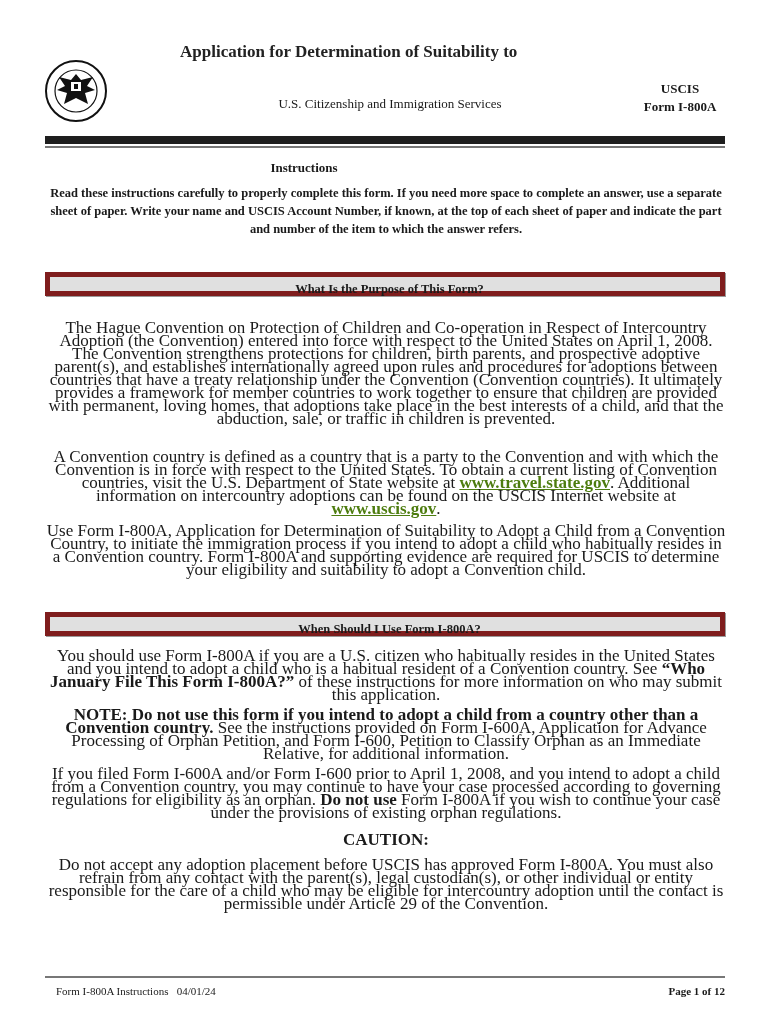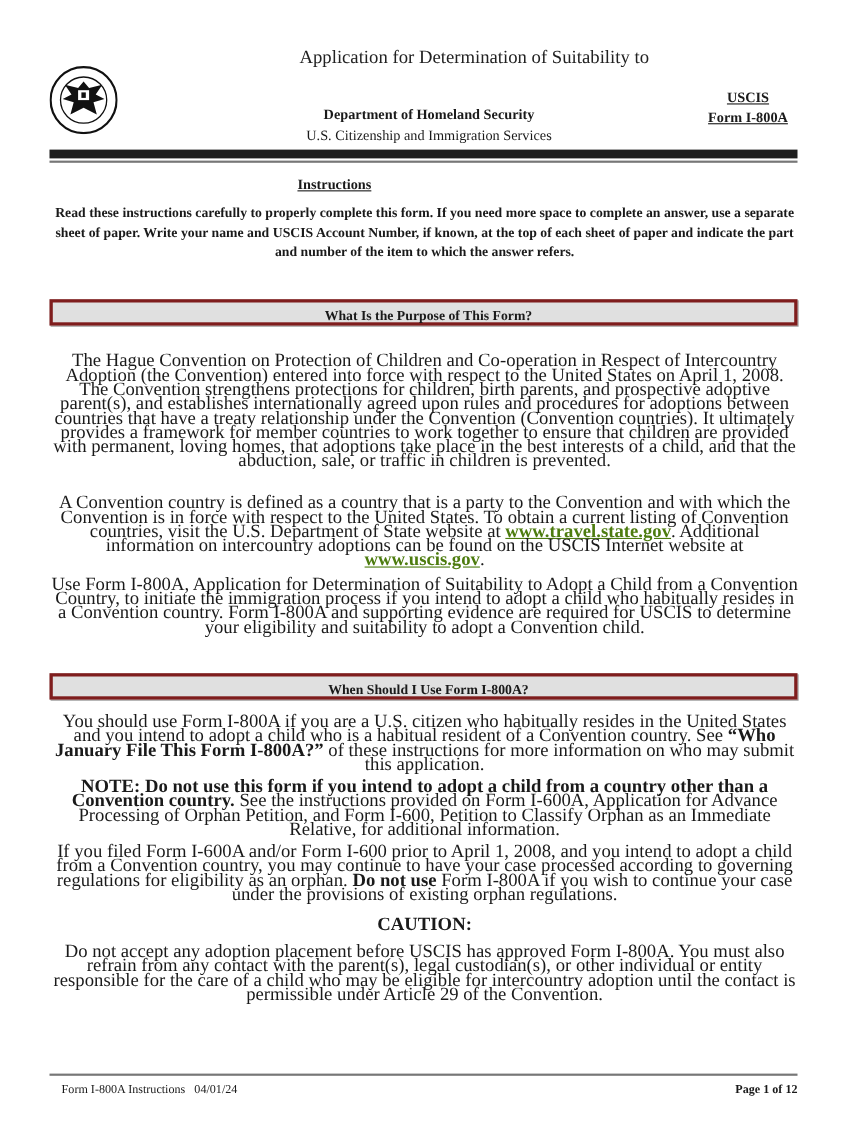--- a/index.html
+++ b/index.html
@@ -1,28 +1,28 @@
 <!DOCTYPE html>
 <html><head>
 <meta charset="utf-8">
 <style>
   html, body { margin: 0; padding: 0; background: #ffffff; }
   body { width: 770px; height: 1024px; position: relative; overflow: hidden;
          font-family: "Liberation Serif", "DejaVu Serif", serif; color: #1a1a1a; }
   .abs { position: absolute; text-align: center; }
   .seal { left: 45px; top: 60px; width: 62px; height: 62px; }
-  .title { left: 180px; width: 410px; top: 40px; text-align: right; font-weight: normal; font-size: 17px; line-height: 23px; color: #222; }
+  .title { left: 180px; width: 410px; top: 40px; text-align: left; font-weight: bold; font-size: 17px; line-height: 23px; color: #222; }
   .dept { left: 230px; width: 320px; top: 94px; text-align: center; font-size: 13px; line-height: 19px; }
   .dept .b { font-weight: bold; }
-  .formid { left: 620px; width: 120px; top: 80px; text-align: center; font-weight: bold; font-size: 13px; line-height: 18px; text-decoration: underline; }
+  .formid { left: 620px; width: 120px; top: 80px; text-align: center; font-weight: bold; font-size: 13px; line-height: 18px; }
   .rule-thick { left: 45px; top: 136px; width: 680px; height: 8px; background: #1e1e1e; }
   .rule-thin { left: 45px; top: 146px; width: 680px; height: 2px; background: #777; }
-  .instr-h { left: 0; width: 608px; top: 160px; text-align: center; font-weight: bold; font-size: 13px; text-decoration: underline; }
+  .instr-h { left: 0; width: 608px; top: 160px; text-align: center; font-weight: bold; font-size: 13px; }
   .intro { left: 45px; width: 682px; top: 184px; font-weight: bold; font-size: 12.5px; line-height: 18px; }
-  .sec { left: 45px; width: 680px; height: 24px; background: #e0e0e0; border: 3px solid #7f1d1d; box-shadow: 1px 1px 0 #999;
+  .sec { left: 45px; width: 680px; height: 24px; background: #e0e0e0; border: 5px solid #7f1d1d; box-shadow: 1px 1px 0 #999;
          font-weight: bold; font-size: 12.5px; line-height: 24px; padding-left: 9px; box-sizing: border-box; }
   .para { left: 45px; width: 682px; font-size: 17px; line-height: 13px; }
   .para b { font-weight: bold; }
   a.link { color: #4d7c0f; font-weight: bold; text-decoration: underline; }
   .foot-rule { left: 45px; top: 976px; width: 680px; height: 2px; background: #777; }
   .foot-l { left: 56px; top: 985px; font-size: 11px; }
   .foot-r { right: 45px; top: 985px; font-size: 11px; font-weight: bold; }
 </style>
 </head>
 <body>
@@ -33,21 +33,20 @@
     <circle cx="31" cy="31" r="21" fill="#fff" stroke="#111" stroke-width="1.2"></circle>
     <path d="M31 14 L36 20 L48 17 L42 26 L50 30 L40 33 L43 44 L31 38 L19 44 L22 33 L12 30 L20 26 L14 17 L26 20 Z" fill="#111"></path>
     <rect x="26" y="22" width="10" height="9" fill="#fff"></rect>
     <rect x="29" y="24" width="4" height="5" fill="#111"></rect>
   </svg>
 </div>
 <div class="abs title">
   <div>Application for Determination of Suitability to</div>
 </div>
 <div class="abs dept">
-  <div class="b">Department of Homeland Security</div>
   <div>U.S. Citizenship and Immigration Services</div>
 </div>
 <div class="abs formid">
   <div>USCIS</div>
   <div>Form I-800A</div>
 </div>
 <div class="abs rule-thick"></div>
 <div class="abs rule-thin"></div>
 
 <div class="abs instr-h">Instructions</div>

